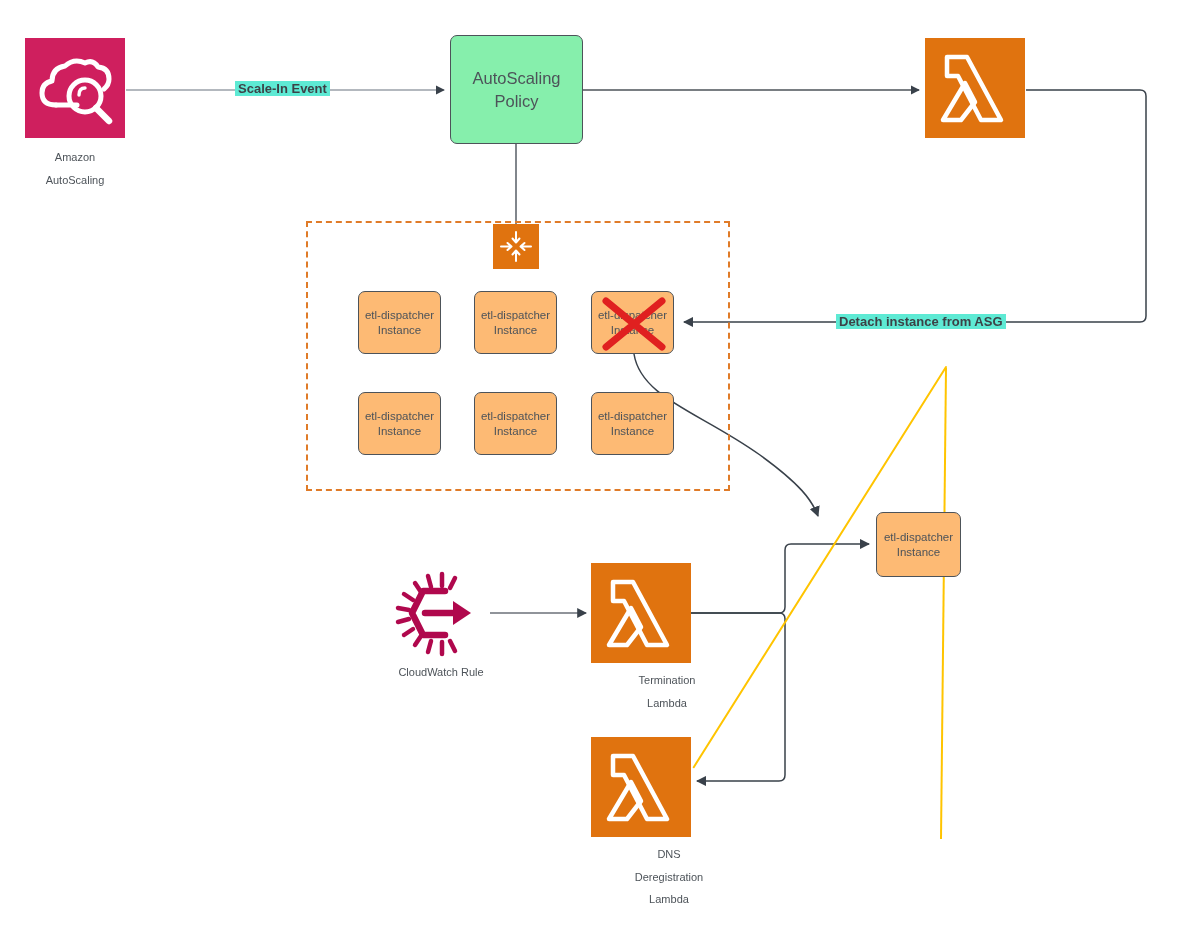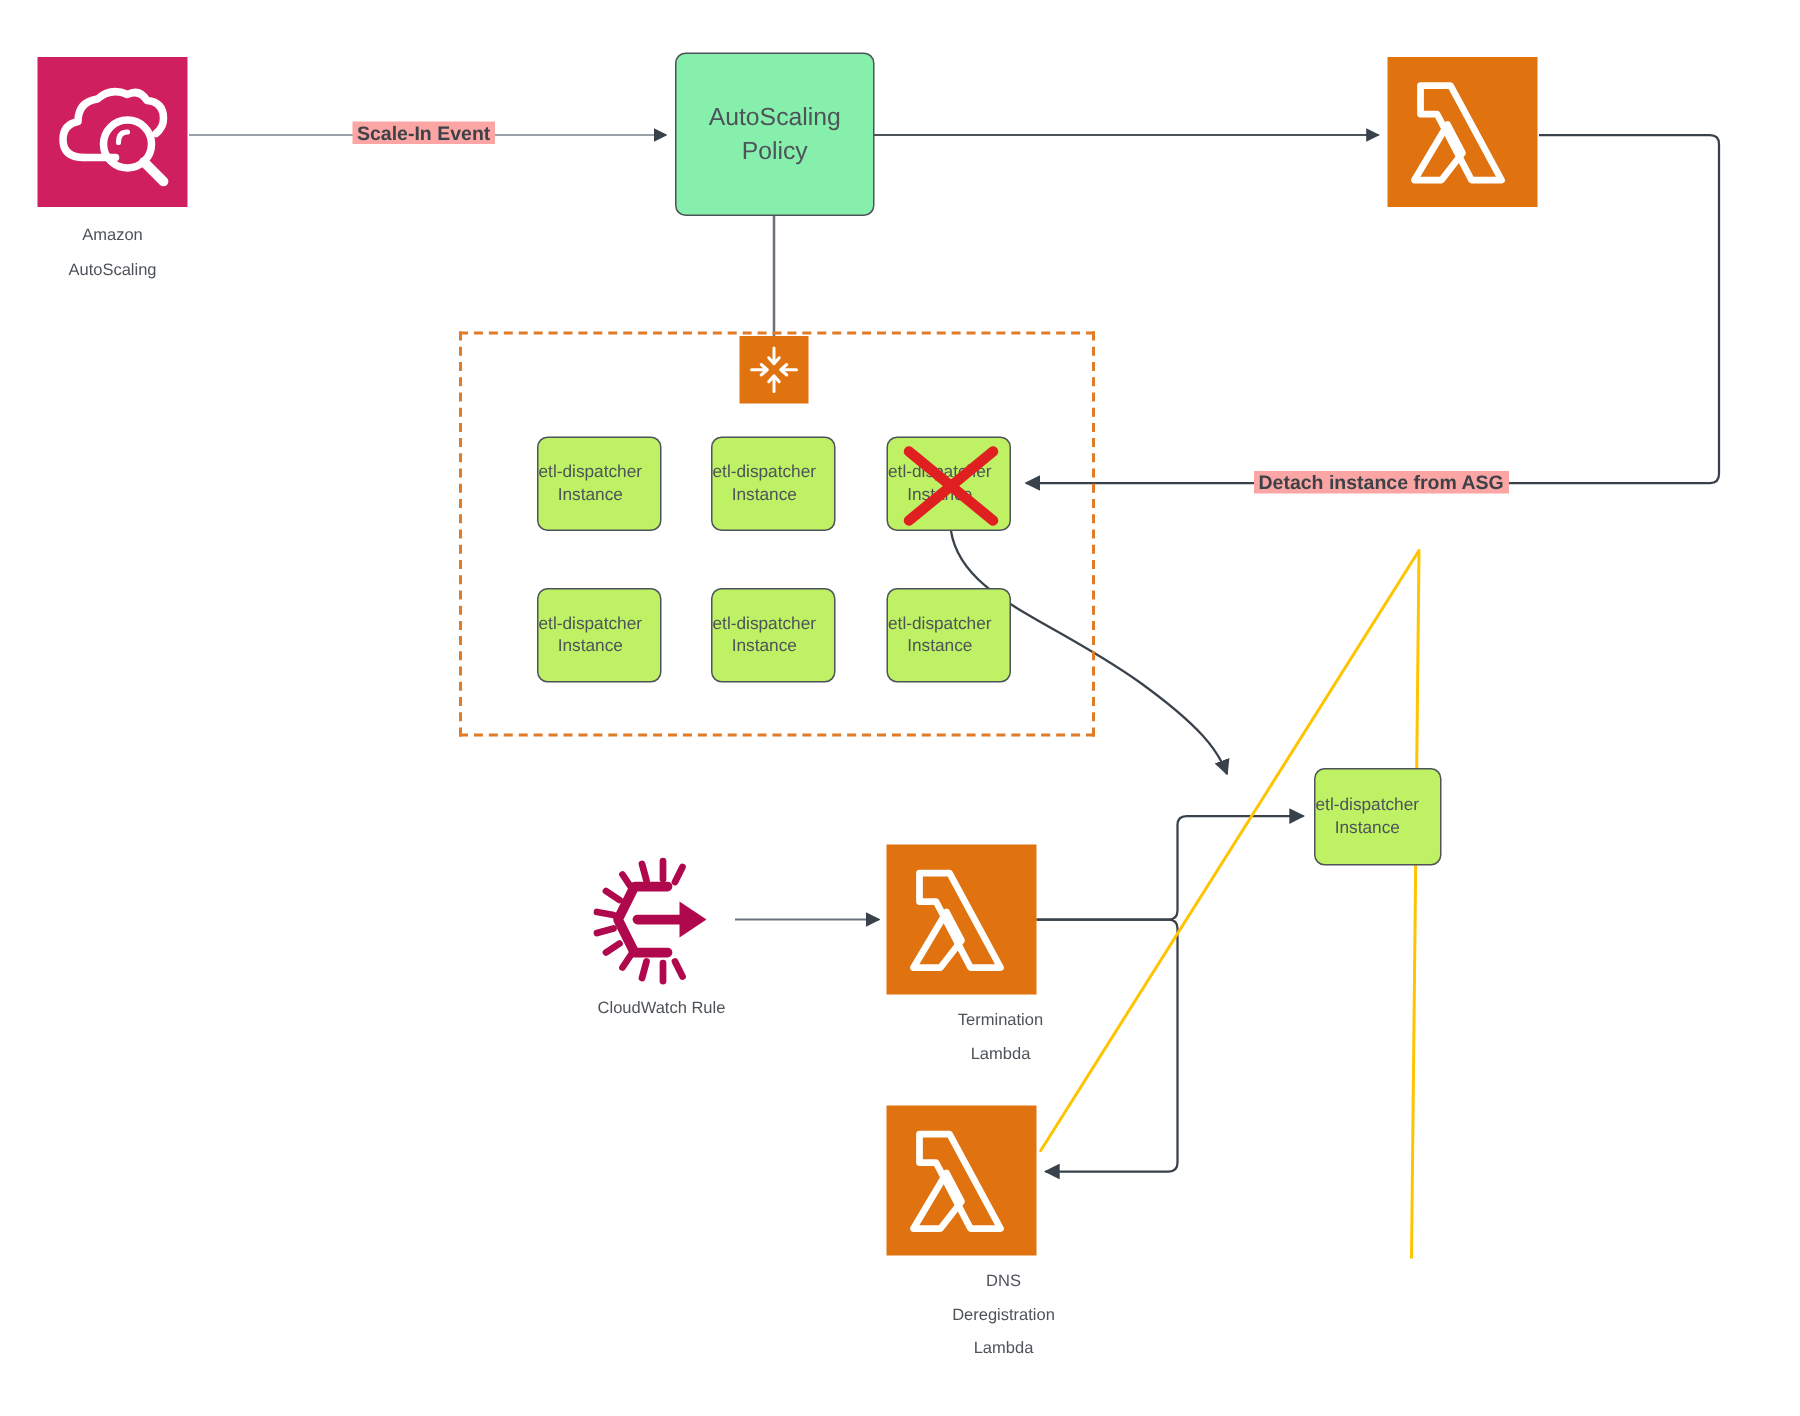--- a/index.html
+++ b/index.html
@@ -69,24 +69,24 @@
   }
 
   
   .inst {
     position: absolute;
     box-sizing: border-box;
     width: 83px;
     height: 63px;
     border: 1.3px solid #4d5359;
     border-radius: 7px;
-    background: #bef264;
+    background: #fdba74;
     display: flex;
     align-items: center;
-    justify-content: flex-start;
+    justify-content: center;
   }
   .inst-text {
     text-align: center;
     color: #4d5359;
     font-size: 11.5px;
     line-height: 15px;
     white-space: nowrap;
   }
   .inst-standalone {
     width: 85px;
@@ -117,21 +117,21 @@
     position: absolute;
     pointer-events: none;
   }
 
   
   .edge-label {
     position: absolute;
     color: #3c4247;
     font-size: 13px;
     font-weight: bold;
-    background: #fca5a5;
+    background: #5eead4;
     padding: 0 3px;
     white-space: nowrap;
     line-height: 15px;
   }
 </style>
 </head>
 <body>
 
 <div id="canvas">
 

